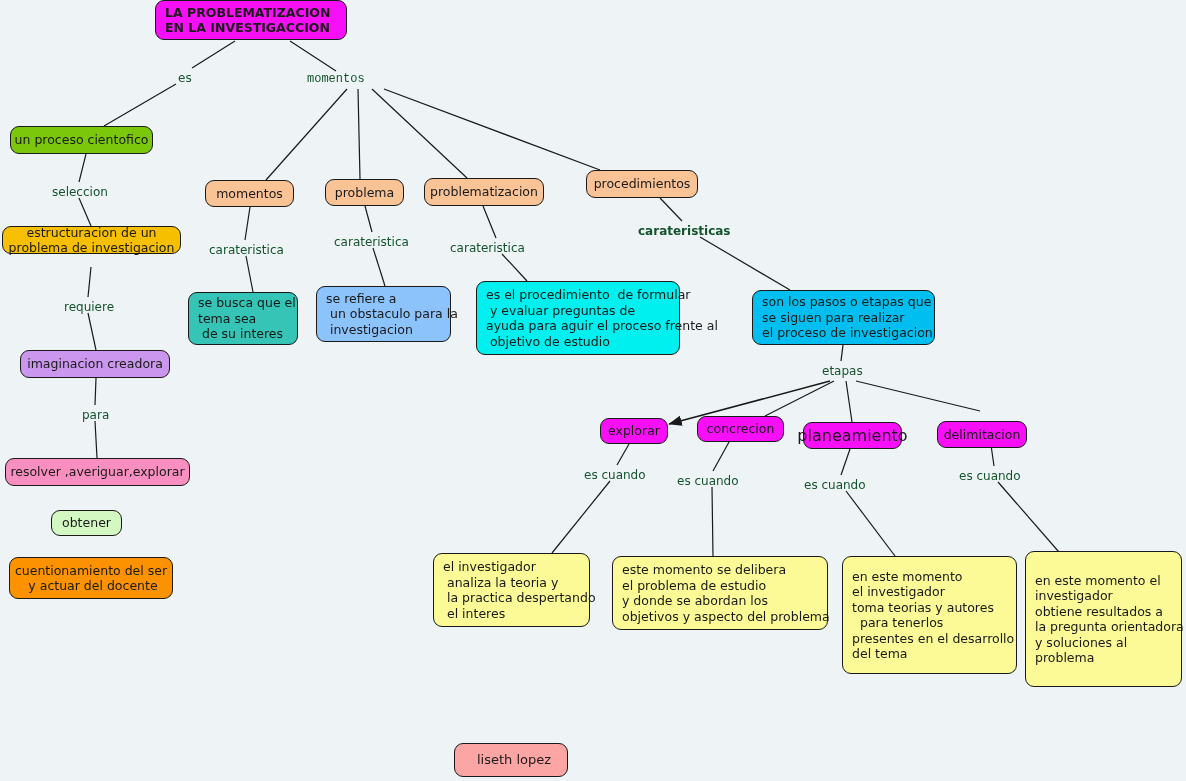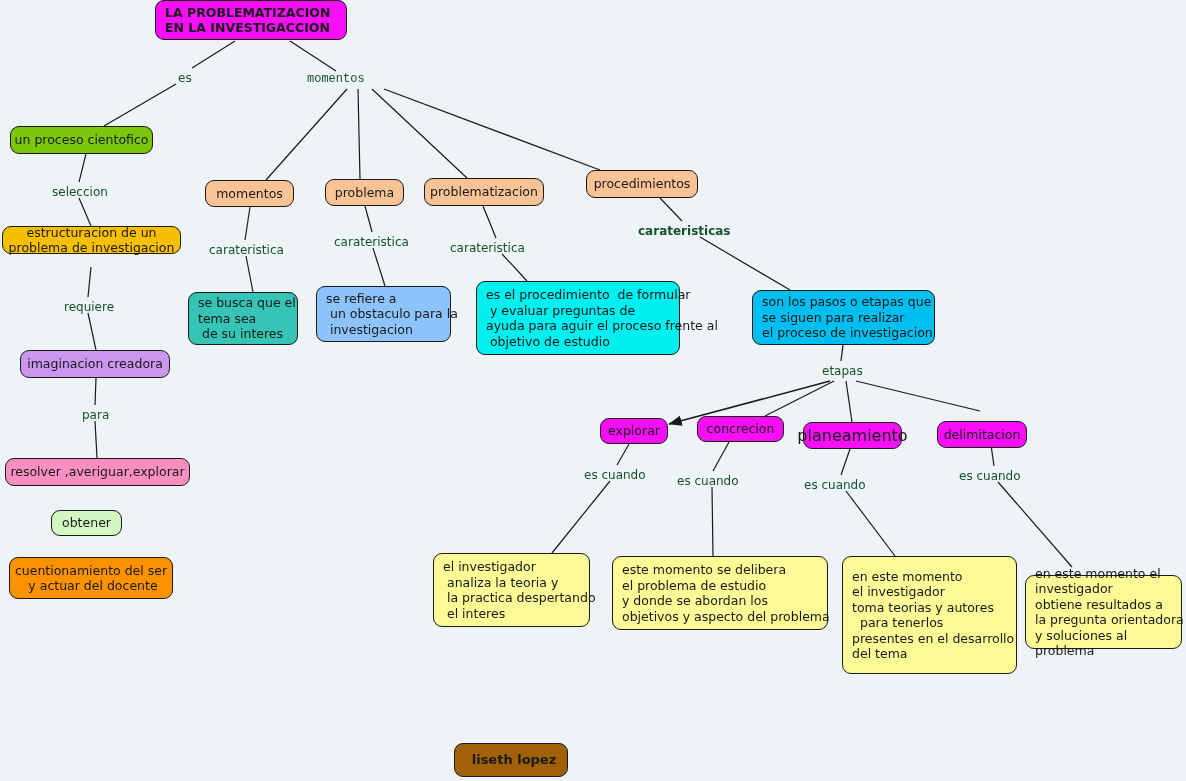--- a/index.html
+++ b/index.html
@@ -140,27 +140,27 @@
       <div class="node left" style="left: 612px; top: 556px; width: 216px; height: 74px; background: rgb(251, 250, 150); font-size: 12.5px;"><span>este momento se delibera
 el problema de estudio
 y donde se abordan los
 objetivos y aspecto del problema</span></div>
       <div class="node left" style="left: 842px; top: 556px; width: 175px; height: 118px; background: rgb(251, 250, 150); font-size: 12.5px;"><span>en este momento
 el investigador
 toma teorias y autores
   para tenerlos
 presentes en el desarrollo
 del tema</span></div>
-      <div class="node left" style="left: 1025px; top: 575px; width: 157px; height: 74px; background: rgb(251, 250, 150); font-size: 12.5px;"><span>en este momento el
+      <div class="node left" style="left: 1025px; top: 551px; width: 157px; height: 136px; background: rgb(251, 250, 150); font-size: 12.5px;"><span>en este momento el
 investigador
 obtiene resultados a
 la pregunta orientadora
 y soluciones al
 problema</span></div>
-      <div class="node center" style="left: 454px; top: 743px; width: 114px; height: 34px; background: #a16207; font-weight: 700; font-size: 13px; padding-left: 15px;"><span>liseth lopez</span></div>
+      <div class="node center" style="left: 454px; top: 743px; width: 114px; height: 34px; background: #fca5a5; font-weight: 400; font-size: 13px; padding-left: 15px;"><span>liseth lopez</span></div>
     </div>
   <div id="label-layer">
       <div class="link-label" style="left: 178px; top: 71px;">es</div>
       <div class="link-label" style="left: 307px; top: 72px; font-family: Liberation Mono, monospace;">momentos</div>
       <div class="link-label" style="left: 52px; top: 185px;">seleccion</div>
       <div class="link-label" style="left: 64px; top: 300px;">requiere</div>
       <div class="link-label" style="left: 82px; top: 408px;">para</div>
       <div class="link-label" style="left: 209px; top: 243px;">carateristica</div>
       <div class="link-label" style="left: 334px; top: 235px;">carateristica</div>
       <div class="link-label" style="left: 450px; top: 241px;">carateristica</div>

